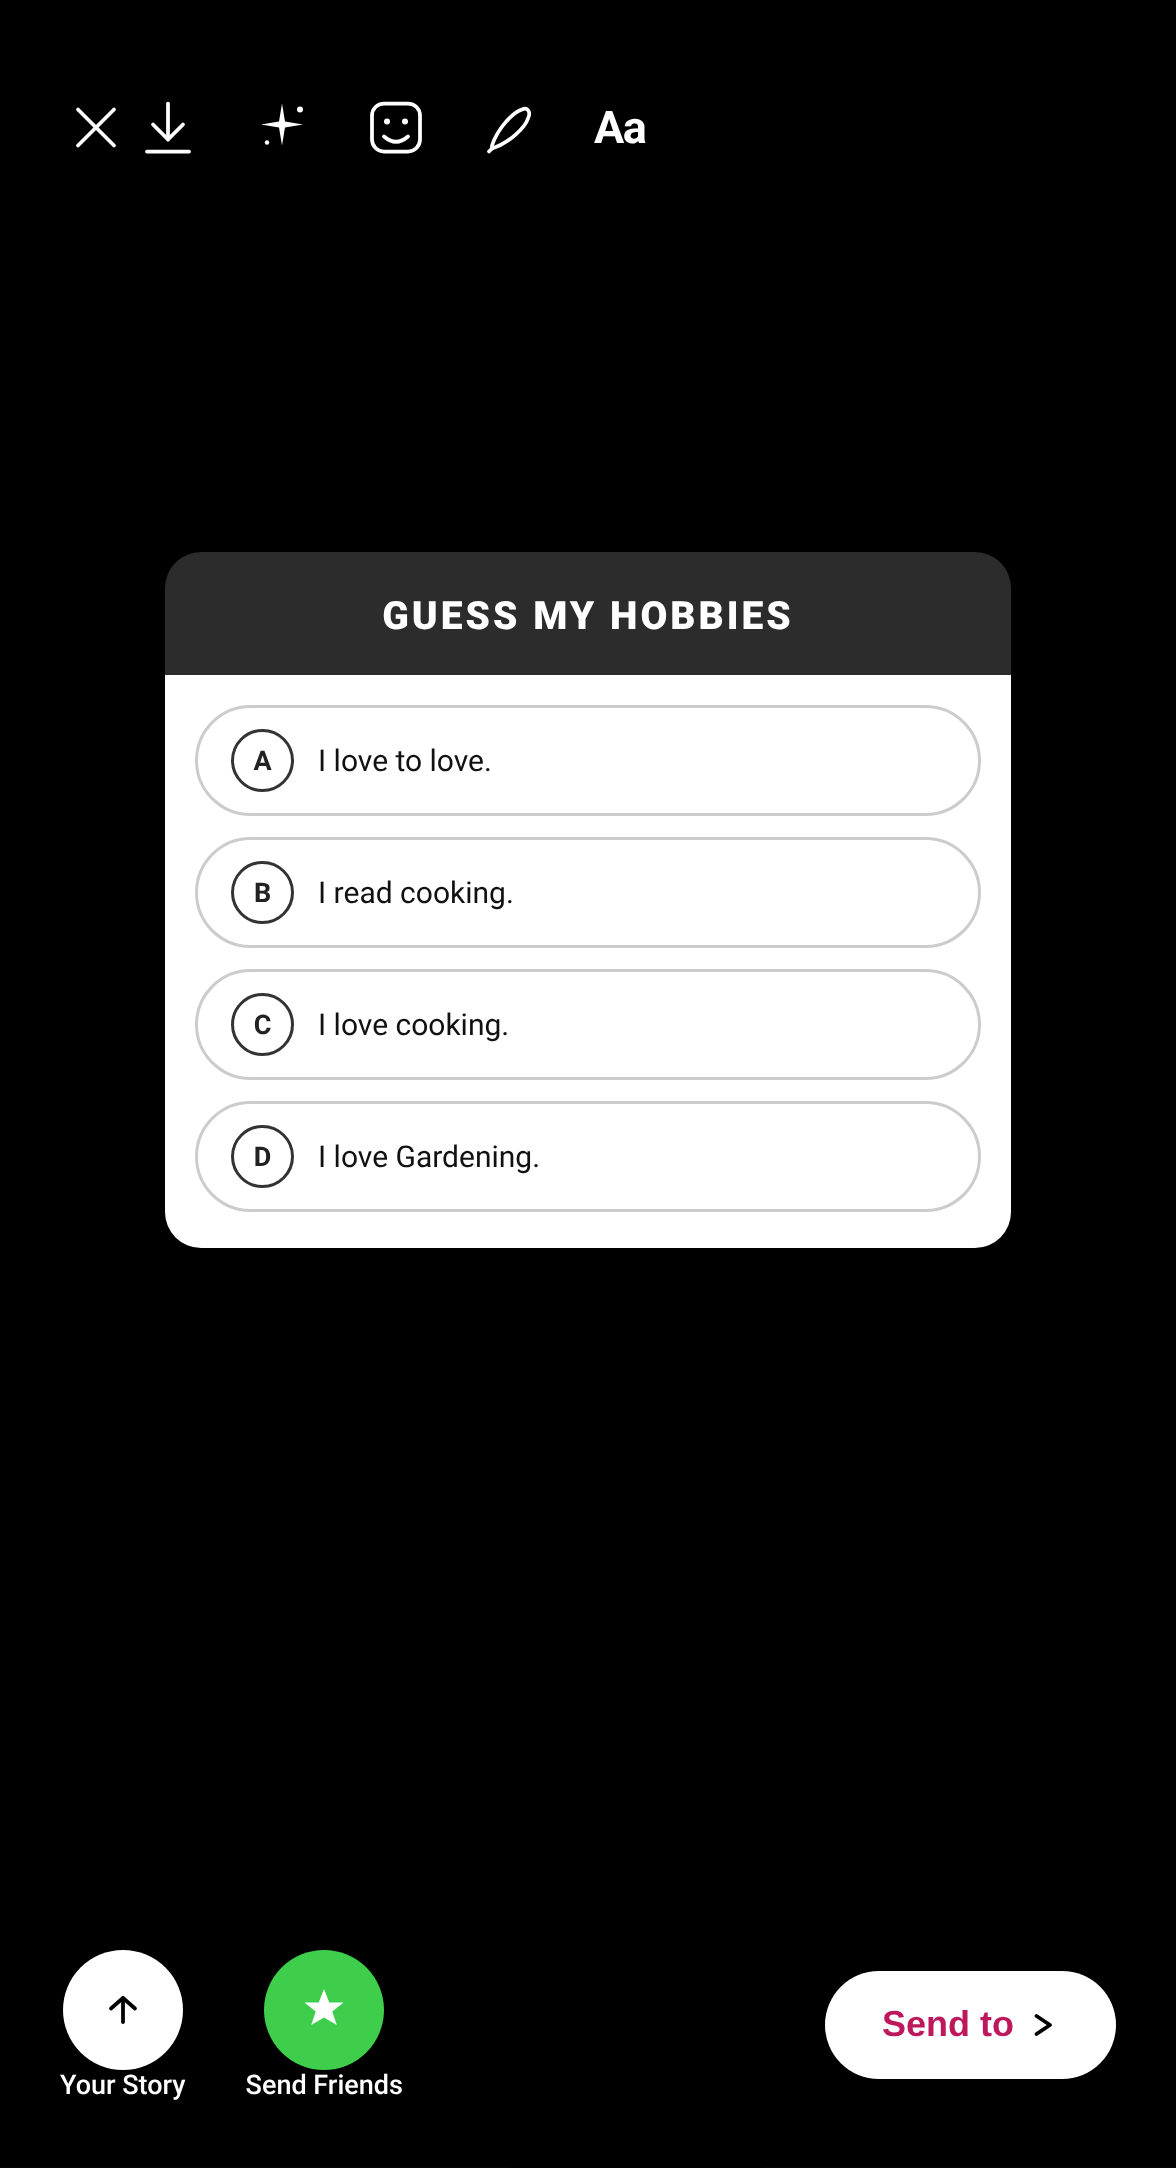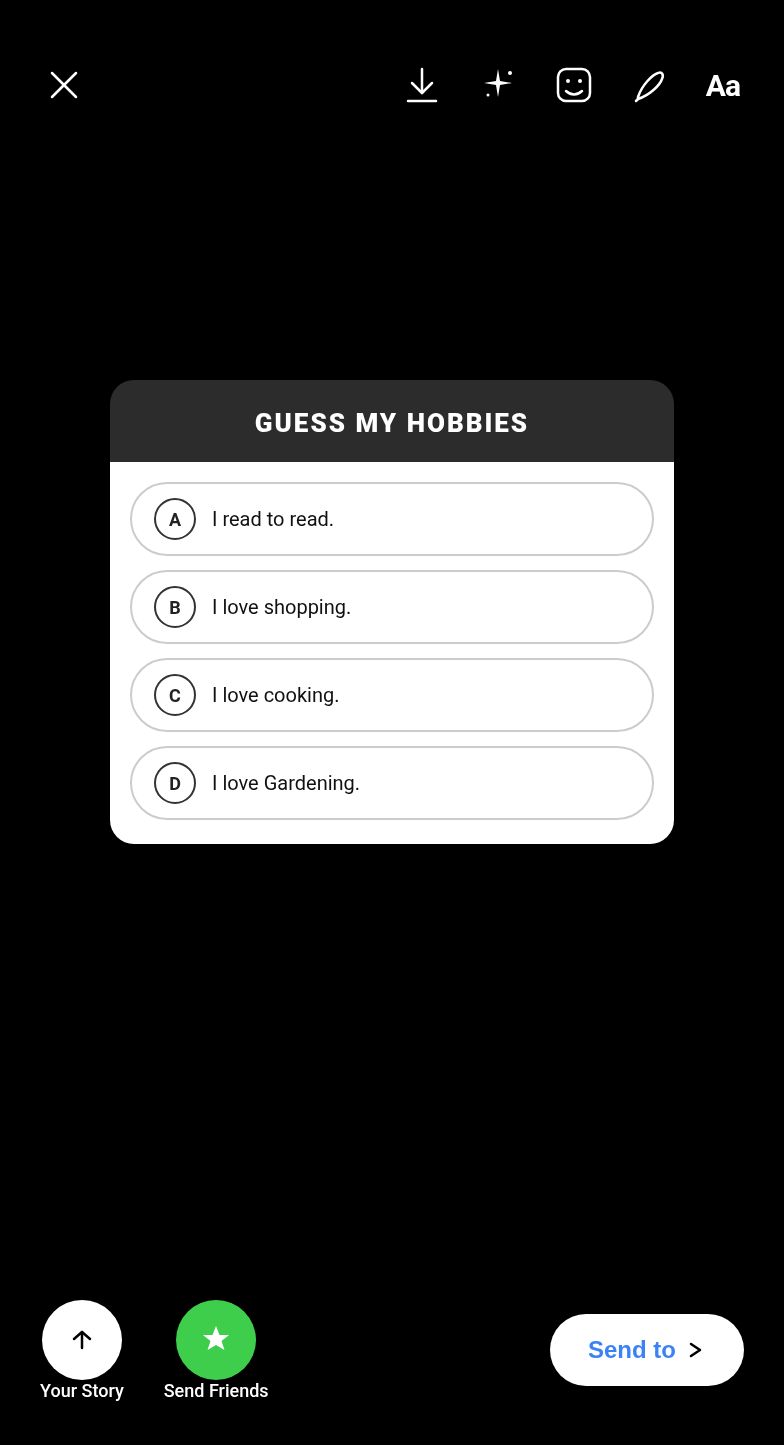--- a/index.html
+++ b/index.html
@@ -23,21 +23,21 @@
 
     
     .toolbar {
       position: absolute;
       top: 0;
       left: 0;
       right: 0;
       height: 140px;
       display: flex;
       align-items: center;
-      justify-content: space-between;
+      justify-content: flex-start;
       padding: 50px 40px 20px;
       z-index: 10;
     }
 
     .toolbar-icon {
       color: #fff;
       font-size: 32px;
       cursor: pointer;
       display: flex;
       align-items: center;
@@ -48,21 +48,21 @@
 
     .toolbar-right {
       display: flex;
       align-items: center;
       gap: 28px;
     }
 
     
     .quiz-card {
       position: absolute;
-      top: 380px;
+      top: 368px;
       left: 110px;
       right: 110px;
       border-radius: 24px;
       overflow: hidden;
       box-shadow: 0 8px 40px rgba(0,0,0,0.6);
     }
 
     .quiz-header {
       background: #2c2c2c;
       padding: 28px 20px 24px;
@@ -164,21 +164,21 @@
 
     .story-btn-label {
       color: #fff;
       font-size: 18px;
       font-weight: 500;
       text-align: center;
     }
 
     .send-to-btn {
       background: #fff;
-      color: #3b82f6;
+      color: #be185d;
       border: none;
       border-radius: 50px;
       padding: 22px 38px;
       font-size: 24px;
       font-weight: 600;
       cursor: pointer;
       display: flex;
       align-items: center;
       gap: 10px;
       white-space: nowrap;
@@ -259,26 +259,26 @@
   </div>
 
   <div class="quiz-card">
     <div class="quiz-header">
       <div class="quiz-title">GUESS MY HOBBIES</div>
     </div>
     <div class="quiz-options">
 
       <div class="quiz-option">
         <div class="option-letter">A</div>
-        <span class="option-text">I read to read.</span>
+        <span class="option-text">I love to love.</span>
       </div>
 
       <div class="quiz-option">
         <div class="option-letter">B</div>
-        <span class="option-text">I love shopping.</span>
+        <span class="option-text">I read cooking.</span>
       </div>
 
       <div class="quiz-option">
         <div class="option-letter">C</div>
         <span class="option-text">I love cooking.</span>
       </div>
 
       <div class="quiz-option">
         <div class="option-letter">D</div>
         <span class="option-text">I love Gardening.</span>

